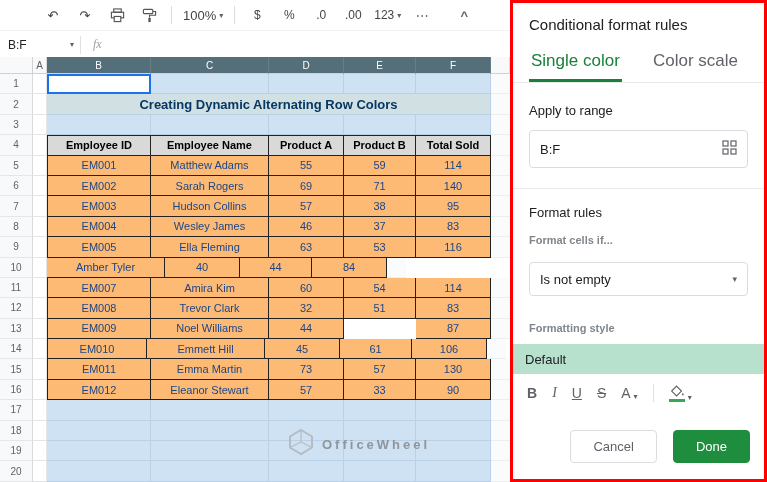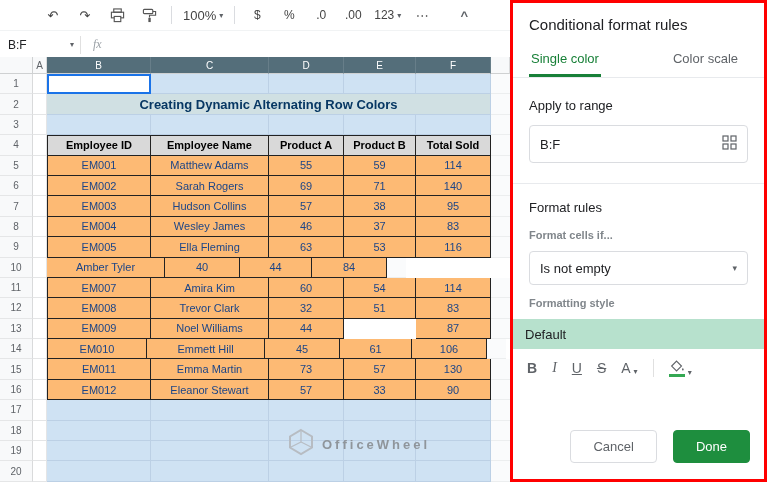--- a/index.html
+++ b/index.html
@@ -49,30 +49,30 @@
     border-right:1px solid #222;border-bottom:1px solid #222;}
   .cell.first{border-left:1px solid #222;}
   .watermark{position:absolute;left:288px;top:428px;display:flex;align-items:center;gap:8px;
     z-index:5;pointer-events:none;}
   .wm-text{font-size:13px;color:#8f959b;letter-spacing:3px;font-weight:bold;}
   
   .panel{flex:1;box-sizing:border-box;border:3px solid #ff0000;background:#fff;
     display:flex;flex-direction:column;height:482px;}
   .panel-title{padding:13px 16px 11px;font-size:15px;color:#202124;}
   .tabs{display:flex;justify-content:space-between;padding:0 24px 0 16px;border-bottom:1px solid #e8eaed;}
-  .tab{padding:7px 2px 8px;font-size:13px;cursor:pointer;}
+  .tab{padding:7px 2px 8px;font-size:17px;cursor:pointer;}
   .tab.active{color:#188038;border-bottom:3px solid #188038;}
   .tab.inactive{color:#5f6368;}
   .section-label{margin:20px 16px 0;font-size:13px;color:#202124;}
   .range-box{margin:12px 16px 0;border:1px solid #dadce0;border-radius:4px;height:36px;
     display:flex;align-items:center;justify-content:space-between;padding:0 10px;
     font-size:13px;color:#202124;cursor:text;}
   .p-divider{height:1px;background:#e8eaed;margin-top:20px;}
   .sub-label{margin:14px 16px 0;font-size:11px;color:#80868b;font-weight:bold;}
-  .dropdown{margin:10px 16px 0;border:1px solid #dadce0;border-radius:4px;height:32px;
+  .dropdown{margin:16px 16px 0;border:1px solid #dadce0;border-radius:4px;height:32px;
     display:flex;align-items:center;justify-content:space-between;padding:0 10px;
     font-size:13px;color:#202124;cursor:pointer;}
   .dd-caret{font-size:9px;color:#5f6368;}
   .style-preview{margin-top:10px;background:#b7e1cd;height:30px;display:flex;align-items:center;
     padding-left:12px;font-size:13px;color:#202124;}
   .format-toolbar{display:flex;align-items:center;gap:15px;padding:10px 14px;color:#5f6368;}
   .fmt-btn{font-size:14px;cursor:pointer;display:flex;align-items:flex-end;}
   .fmt-b{font-weight:bold;}
   .fmt-i{font-style:italic;font-family:"Liberation Serif",serif;}
   .fmt-u{text-decoration:underline;}
@@ -380,21 +380,21 @@
   <div class="p-divider"></div>
 
   <div class="section-label" style="margin-top:16px;">Format rules</div>
   <div class="sub-label">Format cells if...</div>
 
   <div class="dropdown">
     <span>Is not empty</span>
     <span class="dd-caret">▾</span>
   </div>
 
-  <div class="sub-label" style="margin-top:12px;">Formatting style</div>
+  <div class="sub-label" style="margin-top:26px;">Formatting style</div>
 
   <div class="style-preview">Default</div>
 
   <div class="format-toolbar">
     <span class="fmt-btn fmt-b">B</span>
     <span class="fmt-btn fmt-i">I</span>
     <span class="fmt-btn fmt-u">U</span>
     <span class="fmt-btn fmt-s">S</span>
     <span class="fmt-btn">
       <span>A</span>

